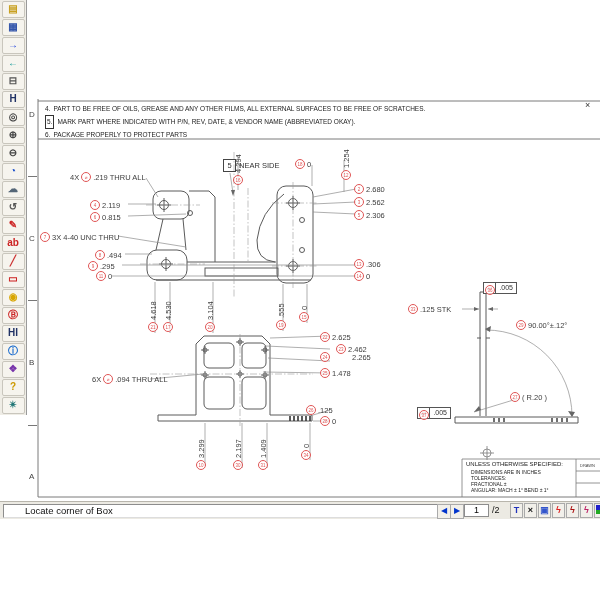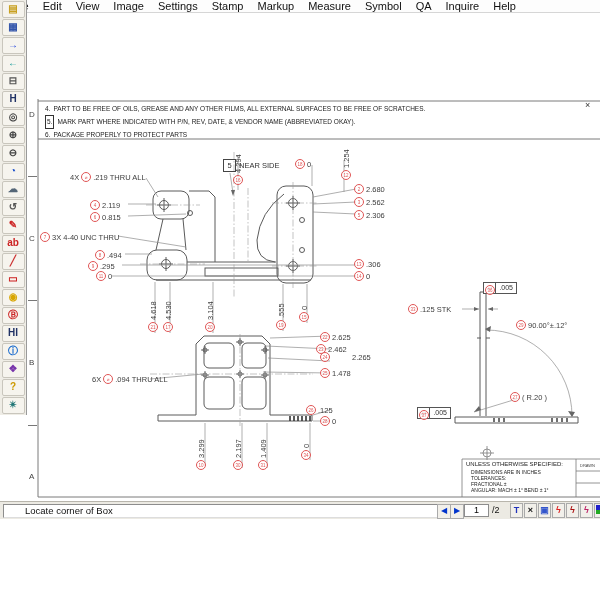--- a/index.html
+++ b/index.html
@@ -57,34 +57,20 @@
   .sbtn{width:11px;height:13px;background:#f2f0ea;border:1px solid #aaa;font-size:9px;font-weight:bold;
         line-height:12px;text-align:center;overflow:hidden;}
   .palette{width:9px;height:9px;margin:1px auto;background:conic-gradient(#d22 0 25%,#dd2 0 50%,#2a2 0 75%,#22c 0);}
   svg{position:absolute;left:0;top:0;pointer-events:none;}
 </style>
 </head>
 <body>
 
 <div class="stage">
 
-  <div class="menubar" id="menubar">
-      <span>File</span>
-      <span>Edit</span>
-      <span>View</span>
-      <span>Image</span>
-      <span>Settings</span>
-      <span>Stamp</span>
-      <span>Markup</span>
-      <span>Measure</span>
-      <span>Symbol</span>
-      <span>QA</span>
-      <span>Inquire</span>
-      <span>Help</span>
-    </div>
 
   <div class="toolbar" id="toolbar">
       <div class="tbtn" style="color: rgb(200, 160, 32);">▤</div>
       <div class="tbtn" style="color: rgb(51, 85, 170);">▦</div>
       <div class="tbtn" style="color: rgb(34, 68, 221);">→</div>
       <div class="tbtn" style="color: rgb(17, 153, 153);">←</div>
       <div class="tbtn" style="color: rgb(85, 85, 85);">⊟</div>
       <div class="tbtn" style="color: rgb(34, 51, 102);">H</div>
       <div class="tbtn" style="color: rgb(68, 68, 68);">◎</div>
       <div class="tbtn" style="color: rgb(68, 68, 68);">⊕</div>
@@ -301,21 +287,21 @@
         <span>.555</span>
       </div>
       <div class="dim rot" style="left: 299px; top: 322px;">
         <span class="balloon">15</span>
         <span>0</span>
       </div>
       <div class="dim" style="left: 320px; top: 332px;">
         <span class="balloon">22</span>
         <span>2.625</span>
       </div>
-      <div class="dim" style="left: 316px; top: 344px;">
+      <div class="dim" style="left: 336px; top: 344px;">
         <span class="balloon">23</span>
         <span>2.462</span>
       </div>
       <div class="dim" style="left: 320px; top: 352px; gap: 22px;">
         <span class="balloon">24</span>
         <span>2.265</span>
       </div>
       <div class="dim" style="left: 320px; top: 368px;">
         <span class="balloon">25</span>
         <span>1.478</span>

